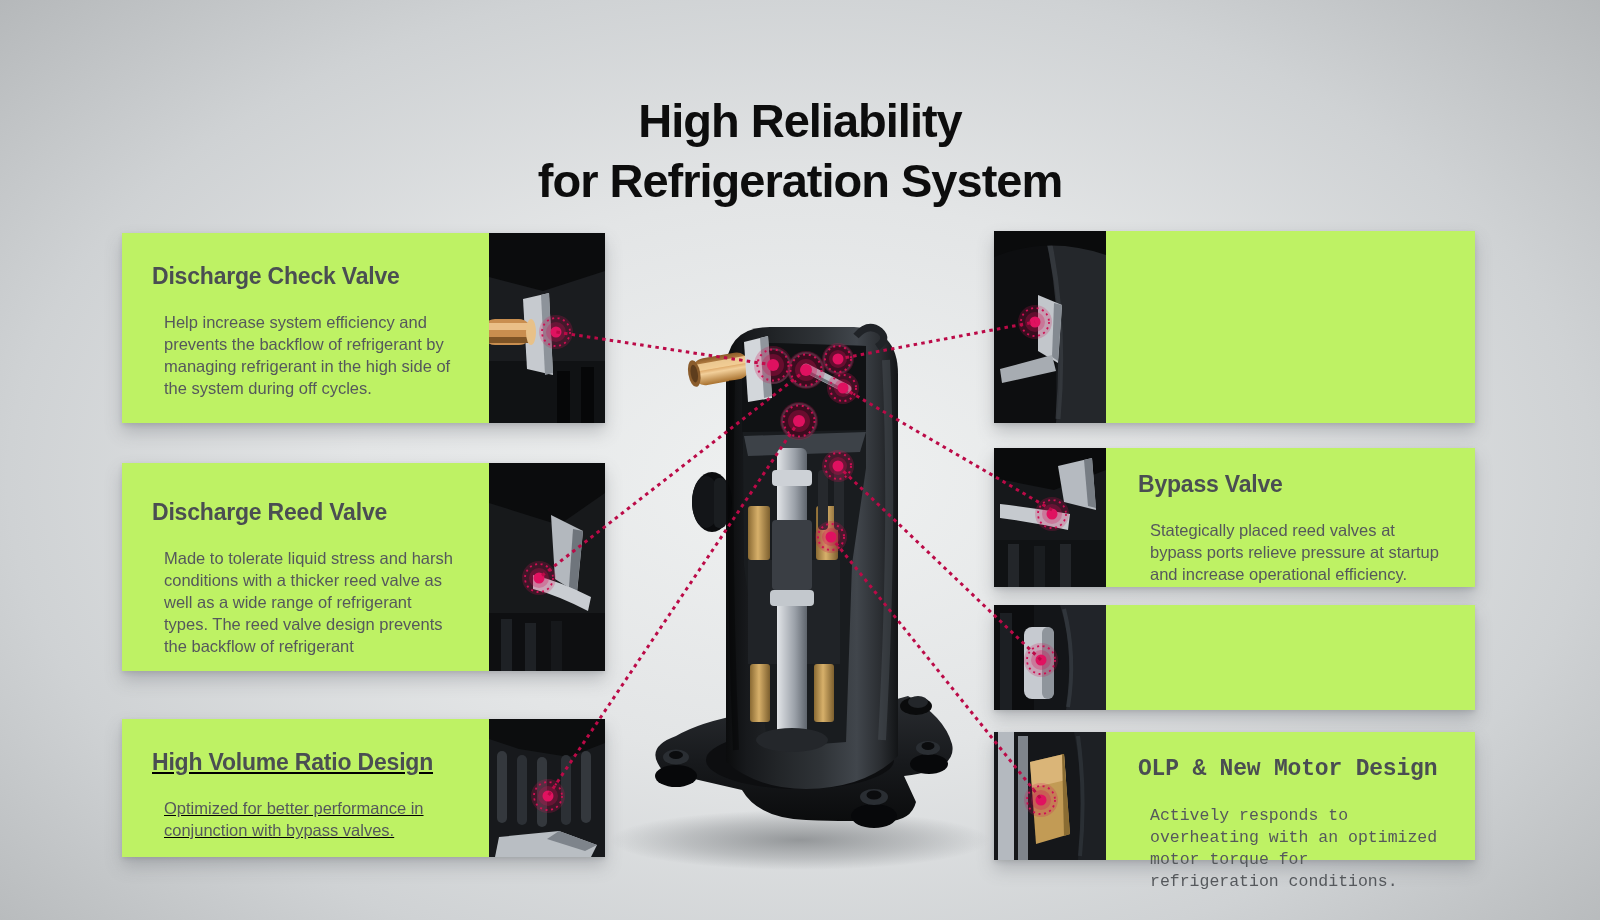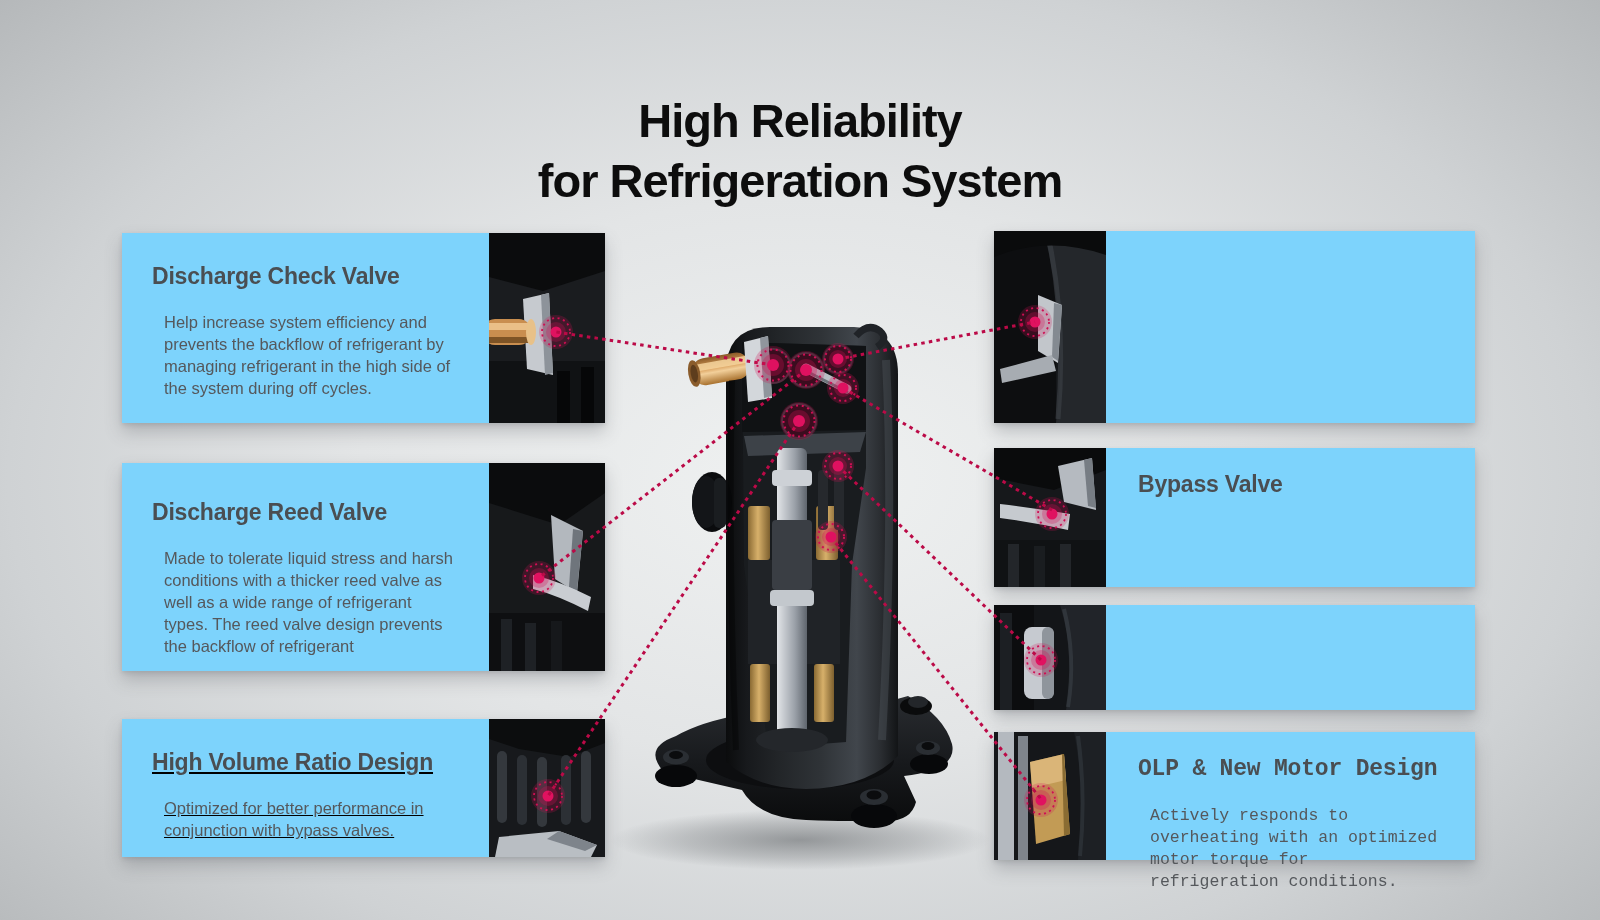--- a/index.html
+++ b/index.html
@@ -7,21 +7,21 @@
     width:1600px;height:920px;position:relative;overflow:hidden;
     font-family:"Liberation Sans", sans-serif;
     background:radial-gradient(ellipse 1100px 700px at 50% 52%, #eff1f1 0%, #e3e5e6 40%, #cfd2d4 72%, #b5b8ba 100%);
   }
   .stage{position:absolute;inset:0;}
   .main-title{
     position:absolute;top:60px;left:0;width:1600px;text-align:center;
     font-weight:700;font-size:47px;line-height:1.27;letter-spacing:-1px;color:#0d0d0d;
   }
   .feature-card{
-    position:absolute;display:flex;background:#7dd3fc;
+    position:absolute;display:flex;background:#bef264;
     box-shadow:0 9px 16px rgba(88,93,98,0.30), 0 2px 4px rgba(88,93,98,0.18);
   }
   .feature-card .text{
     display:flex;flex-direction:column;box-sizing:border-box;flex:1;
   }
   .feature-card h3{
     margin:0 0 11px 0;font-size:23px;font-weight:700;color:#4a4e52;letter-spacing:-0.2px;line-height:1.15;
   }
   .feature-card p{
     margin:12px;font-size:16.5px;line-height:1.33;color:#55585c;
@@ -165,20 +165,21 @@
       <rect x="66" y="96" width="11" height="43" fill="#23262a"></rect>
       <g>
         <circle cx="58" cy="66" r="17" fill="#d11055" opacity="0.22"></circle>
         <circle cx="58" cy="66" r="10" fill="#d11055" opacity="0.28"></circle>
         <circle cx="58" cy="66" r="5.5" fill="#e01260"></circle>
         <circle cx="58" cy="66" r="14" fill="none" stroke="#cf0f54" stroke-width="1.8" stroke-dasharray="2 3.6"></circle>
       </g>
     </svg>
     <div class="text">
       <h3>Bypass Valve</h3>
+      <p>Stategically placed reed valves at bypass ports relieve pressure at startup and increase operational efficiency.</p>
     </div>
   </div>
 
   <div class="feature-card card-r card-r3">
     <svg class="thumb" width="112" height="105" viewBox="0 0 112 105">
       <rect width="112" height="105" fill="#131518"></rect>
       <rect x="0" y="0" width="40" height="105" fill="#0c0d0f"></rect>
       <rect x="6" y="8" width="12" height="97" fill="#1c1f23"></rect>
       <rect x="30" y="22" width="30" height="72" rx="8" fill="#c6cad0"></rect>
       <rect x="48" y="22" width="12" height="72" rx="6" fill="#8f959c"></rect>

